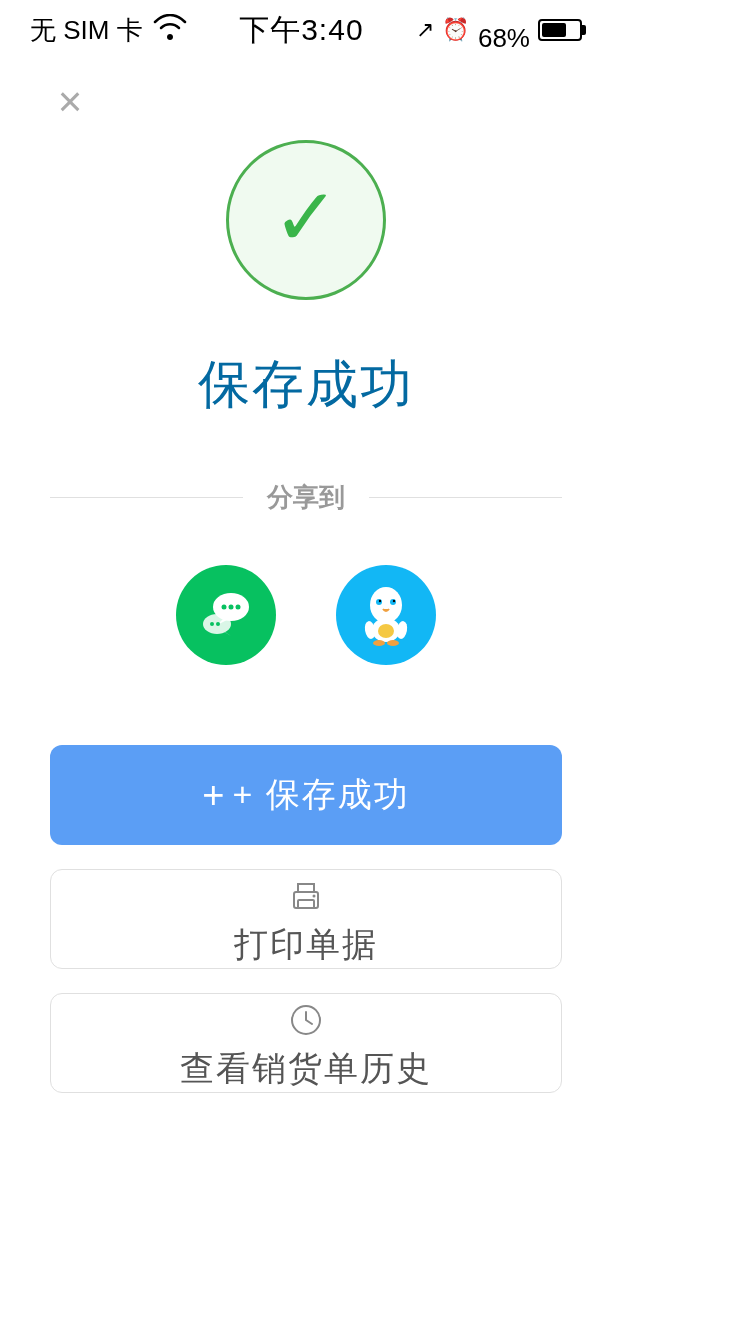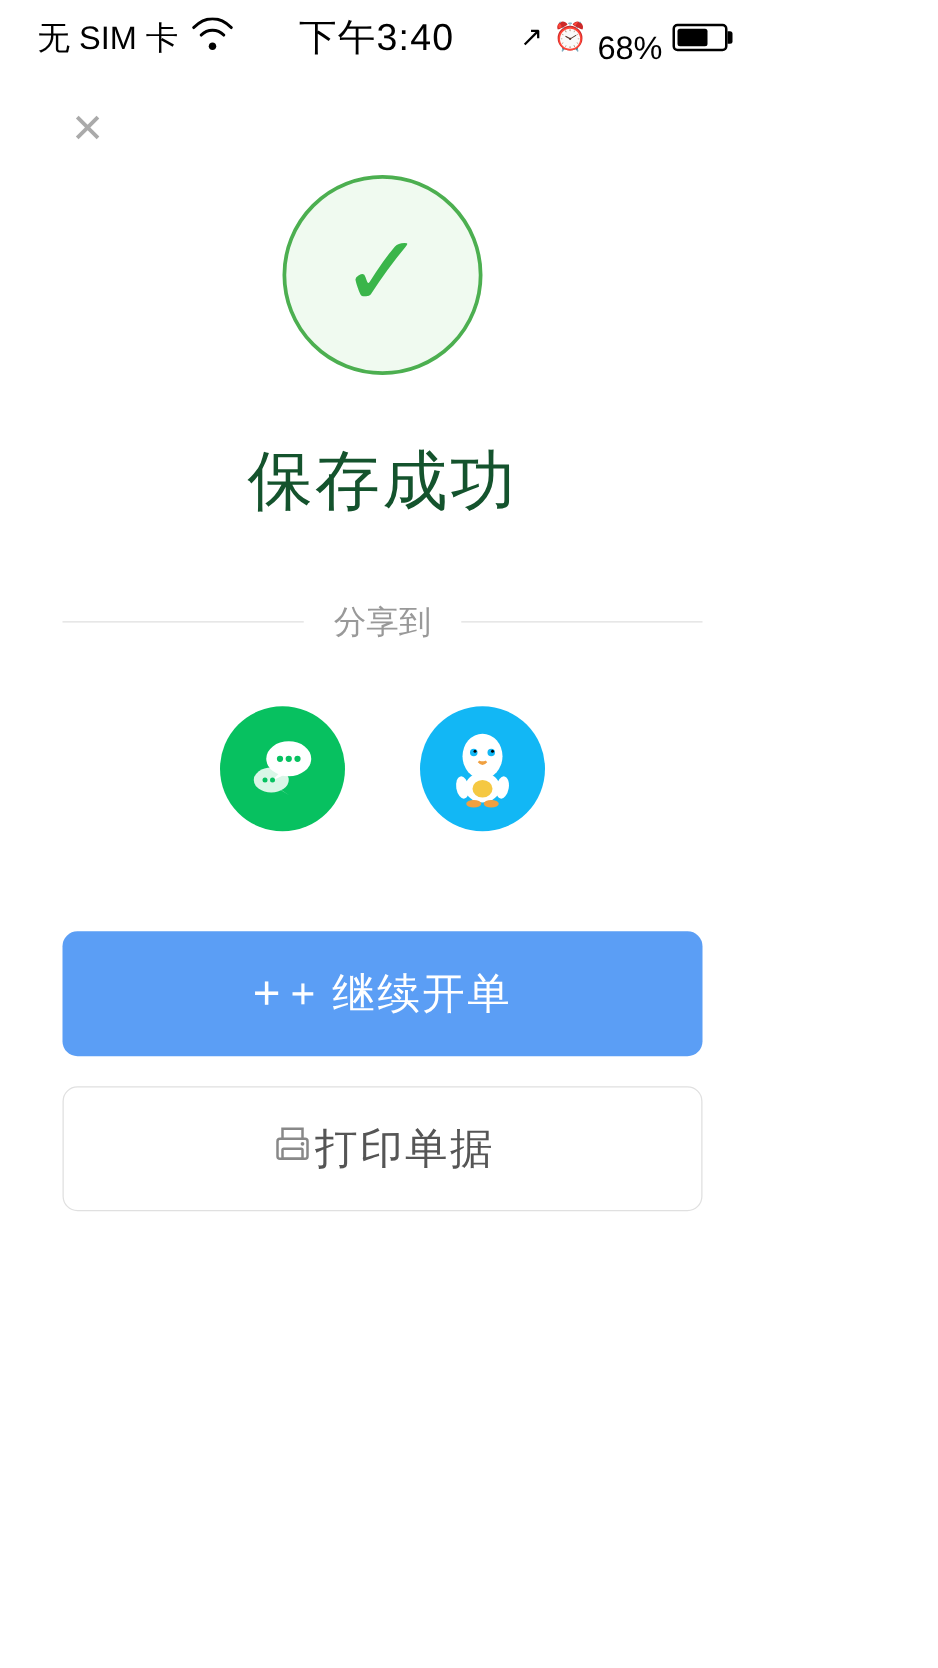--- a/index.html
+++ b/index.html
@@ -128,21 +128,21 @@
     .check-icon {
       font-size: 80px;
       color: #3ab54a;
       line-height: 1;
       margin-top: -4px;
     }
 
     
     .success-title {
       font-size: 52px;
-      color: #14532d;
+      color: #0369a1;
       font-weight: 400;
       margin-bottom: 60px;
       letter-spacing: 2px;
     }
 
     
     .share-divider {
       width: 100%;
       display: flex;
       align-items: center;
@@ -153,20 +153,21 @@
     .divider-line {
       flex: 1;
       height: 1px;
       background: #e0e0e0;
     }
 
     .share-label {
       font-size: 26px;
       color: #999;
       padding: 0 24px;
+      font-weight: bold;
     }
 
     
     .share-icons {
       display: flex;
       align-items: center;
       gap: 60px;
       margin-bottom: 80px;
     }
 
@@ -215,27 +216,28 @@
     }
 
     .btn-secondary {
       width: 100%;
       height: 100px;
       background: #fff;
       border: 1px solid #e0e0e0;
       border-radius: 12px;
       display: flex;
       align-items: center;
-      justify-content: center;
+      justify-content: flex-end;
       gap: 0;
       cursor: pointer;
       font-size: 34px;
       color: #555;
       font-weight: 400;
       letter-spacing: 2px;
+      flex-direction: column;
     }
 
     .plus-sign {
       font-size: 38px;
       color: #fff;
       font-weight: 300;
     }
 
     .print-icon {
       font-size: 34px;
@@ -338,33 +340,42 @@
           <ellipse cx="14" cy="47" rx="5" ry="9" fill="white" transform="rotate(-10 14 47)"></ellipse>
           <ellipse cx="46" cy="47" rx="5" ry="9" fill="white" transform="rotate(10 46 47)"></ellipse>
         </svg>
       </div>
     </div>
 
     <div class="action-buttons">
 
       <button class="btn-primary">
         <span class="plus-sign">+</span>
-        <span style="margin-left:-10px;">+ 继续开单</span>
+        <span style="margin-left:-10px;">+ 保存成功</span>
       </button>
 
       <button class="btn-secondary">
         <span class="print-icon">
           <svg width="36" height="36" viewBox="0 0 36 36" fill="none">
             <rect x="6" y="14" width="24" height="16" rx="2" stroke="#888" stroke-width="2" fill="none"></rect>
             <rect x="10" y="22" width="16" height="8" rx="1" stroke="#888" stroke-width="2" fill="none"></rect>
             <path d="M10 14V6h16v8" stroke="#888" stroke-width="2" fill="none"></path>
             <circle cx="26" cy="18" r="1.5" fill="#888"></circle>
           </svg>
         </span>
         <span>打印单据</span>
       </button>
 
+      <button class="btn-secondary">
+        <span class="clock-icon">
+          <svg width="36" height="36" viewBox="0 0 36 36" fill="none">
+            <circle cx="18" cy="18" r="14" stroke="#888" stroke-width="2" fill="none"></circle>
+            <path d="M18 10 L18 18 L24 22" stroke="#888" stroke-width="2" stroke-linecap="round" fill="none"></path>
+          </svg>
+        </span>
+        <span>查看销货单历史</span>
+      </button>
 
     </div>
 
   </div>
 
 </div>
 
 </body></html>

